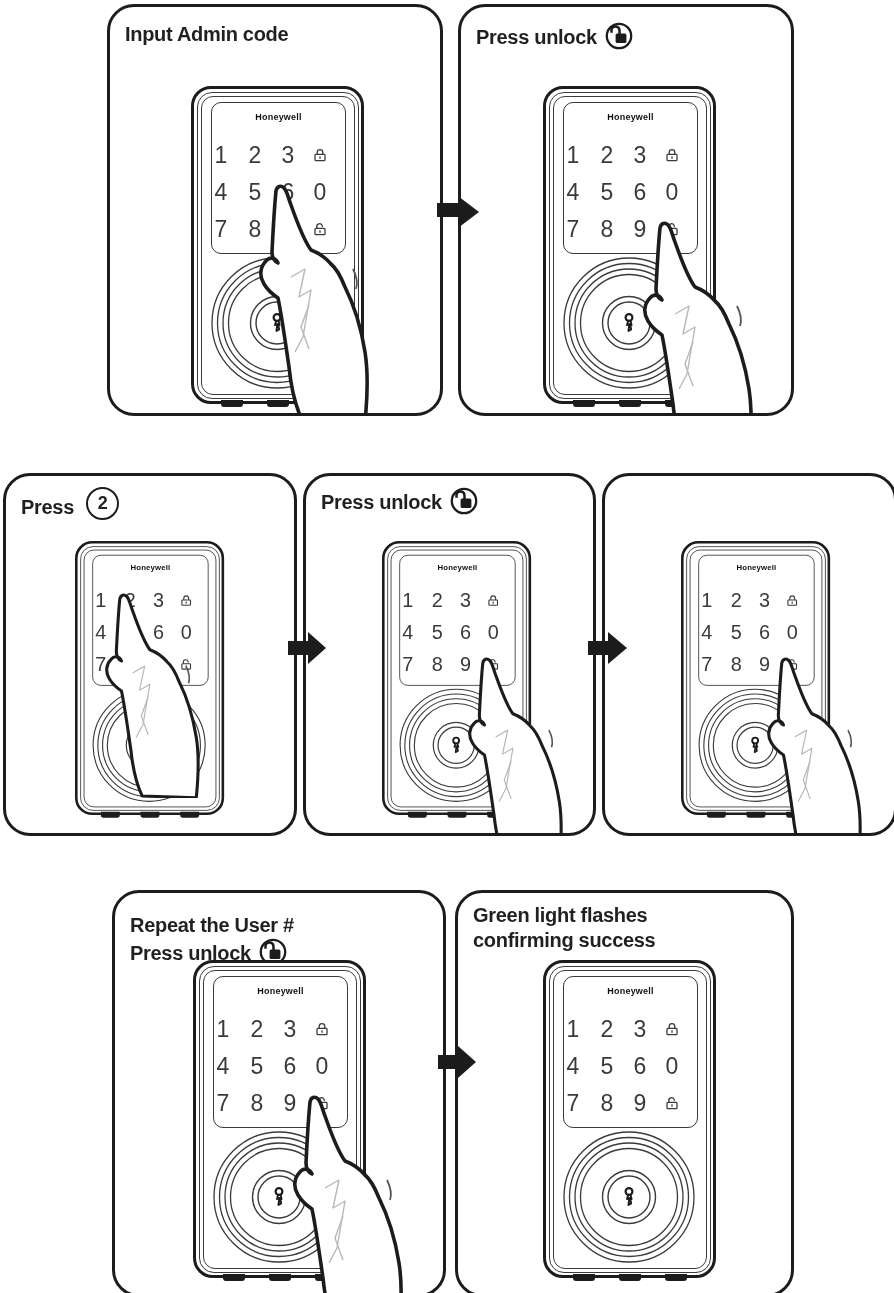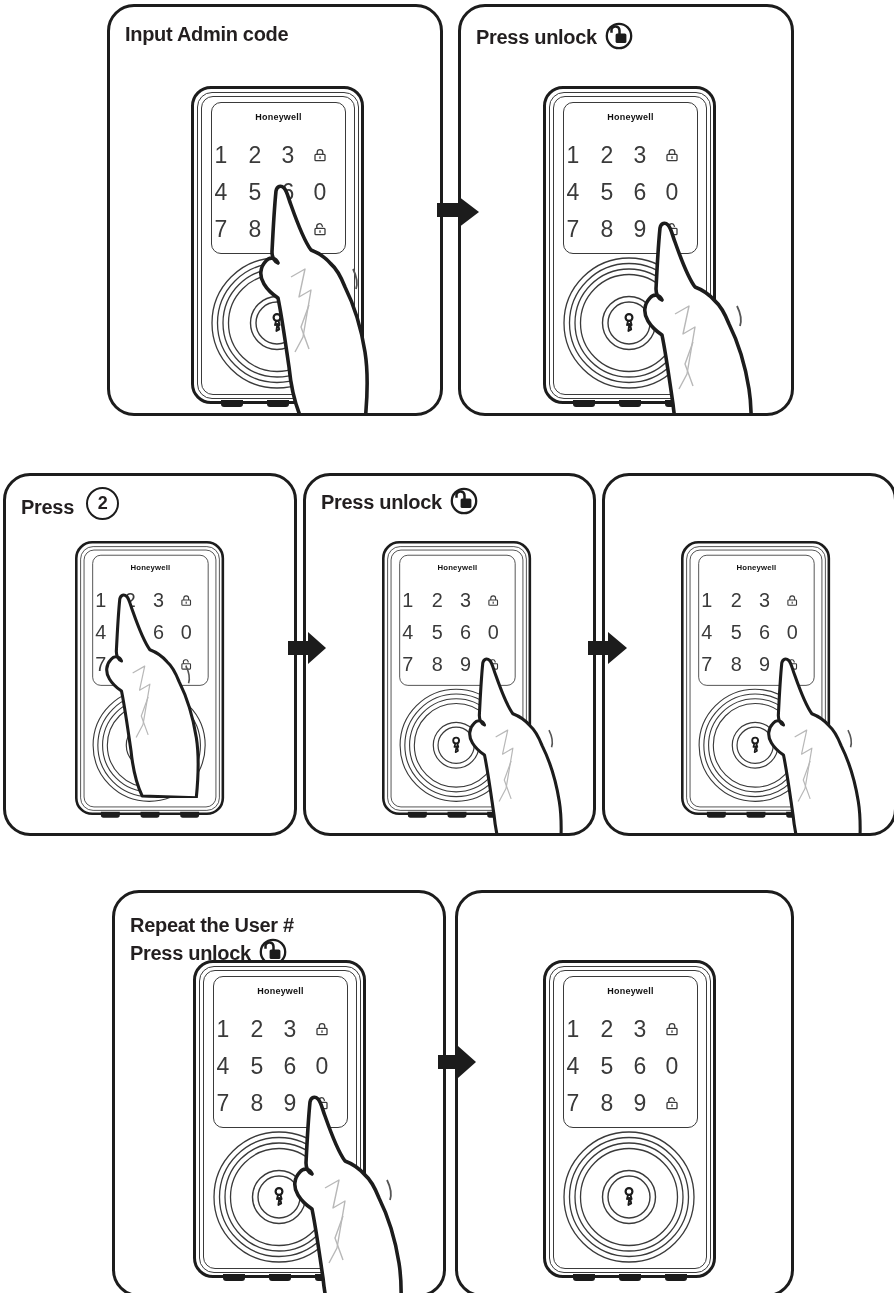--- a/index.html
+++ b/index.html
@@ -402,20 +402,28 @@
              C88,100 84,92 78,87 C72,80 66,76 58,73
              C52,65 44,45 38,28 C35,20 34,14 31,11 Z" fill="#ffffff" stroke="#1c1c1c" stroke-width="3.6" stroke-linejoin="round"></path>
     <path d="M38,100 L52,92 L46,120 L58,113 L50,160 L42,175" fill="none" stroke="#b8b8b8" stroke-width="1.4" stroke-linejoin="round"></path>
     <path d="M56,128 L48,150 L56,172" fill="none" stroke="#b8b8b8" stroke-width="1.4"></path>
     <path d="M100,92 C104,100 105,106 103,112" fill="none" stroke="#555555" stroke-width="1.8"></path>
   </svg>
 </div>
   </section>
 
   <section class="panel" style="left:455px;top:890px;width:333px;height:401px;">
+    <div class="title" style="left:15px;top:10px;">
+      <div class="tline">
+          <span>Green light flashes</span>
+        </div>
+      <div class="tline">
+          <span>confirming success</span>
+        </div>
+    </div>
     <div class="lock-slot" style="left:85px;top:67px;">
   <div class="lock">
     <div class="bevel1"></div>
     <div class="bevel2"></div>
     <div class="keypad">
       <span class="brand">Honeywell</span>
       <span class="keys-anchor"></span>
     <span class="key" style="left: 9px; top: 52px;">1</span><span class="key" style="left: 43px; top: 52px;">2</span><span class="key" style="left: 76px; top: 52px;">3</span><span class="key" style="left: 108px; top: 52px;">
   <svg width="14" height="14" viewBox="0 0 14 14">
     <path d="M4.2,6.4 L4.2,4.5 A2.8,2.8 0 0 1 9.8,4.5 L9.8,6.4" fill="none" stroke="#3a3a3a" stroke-width="1.3"></path>

